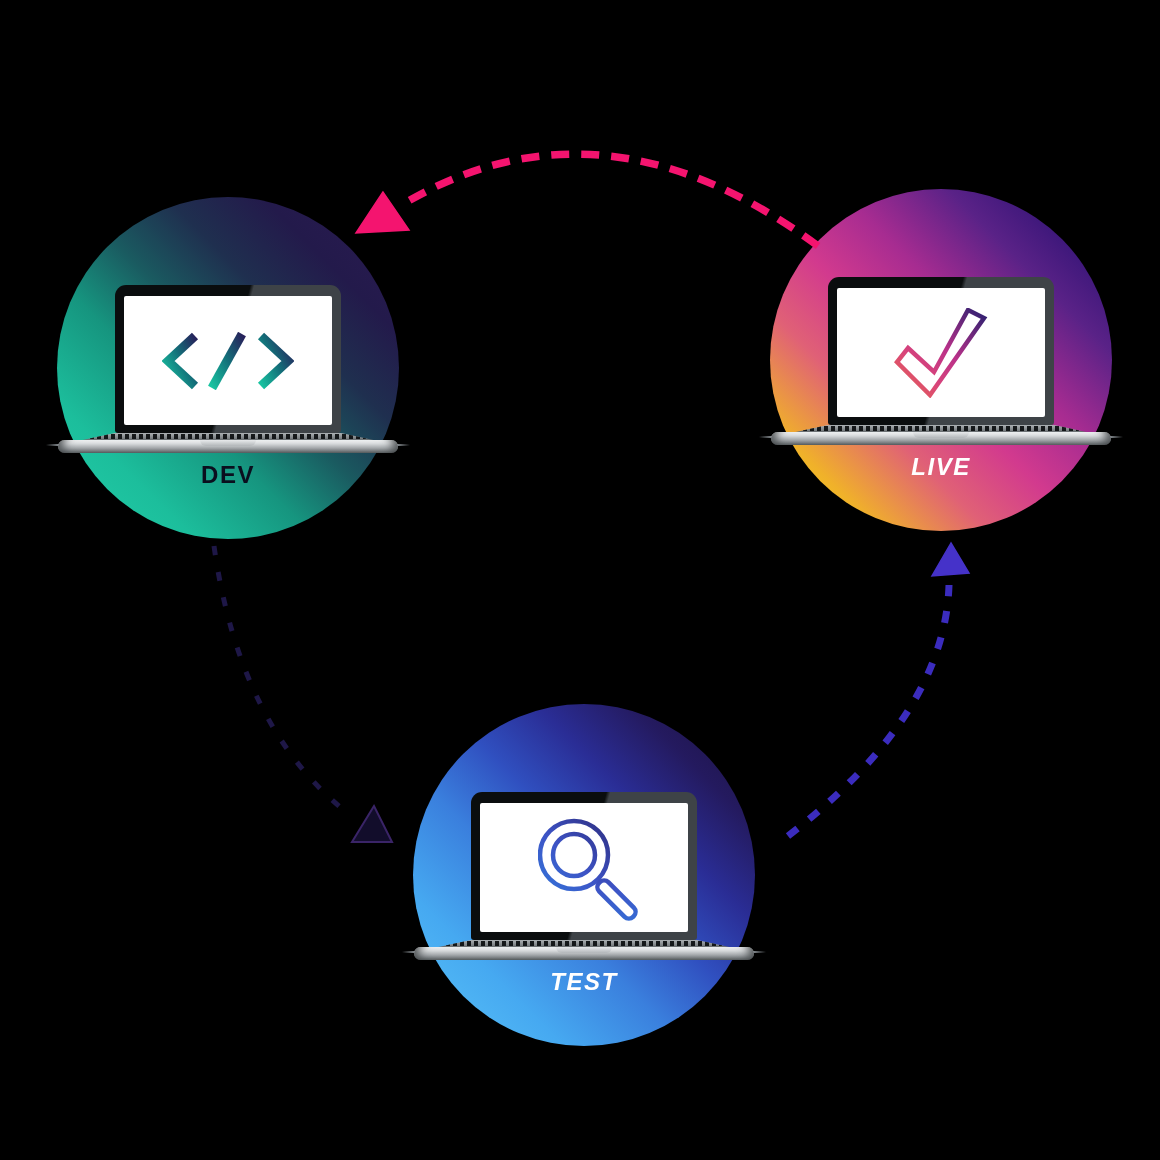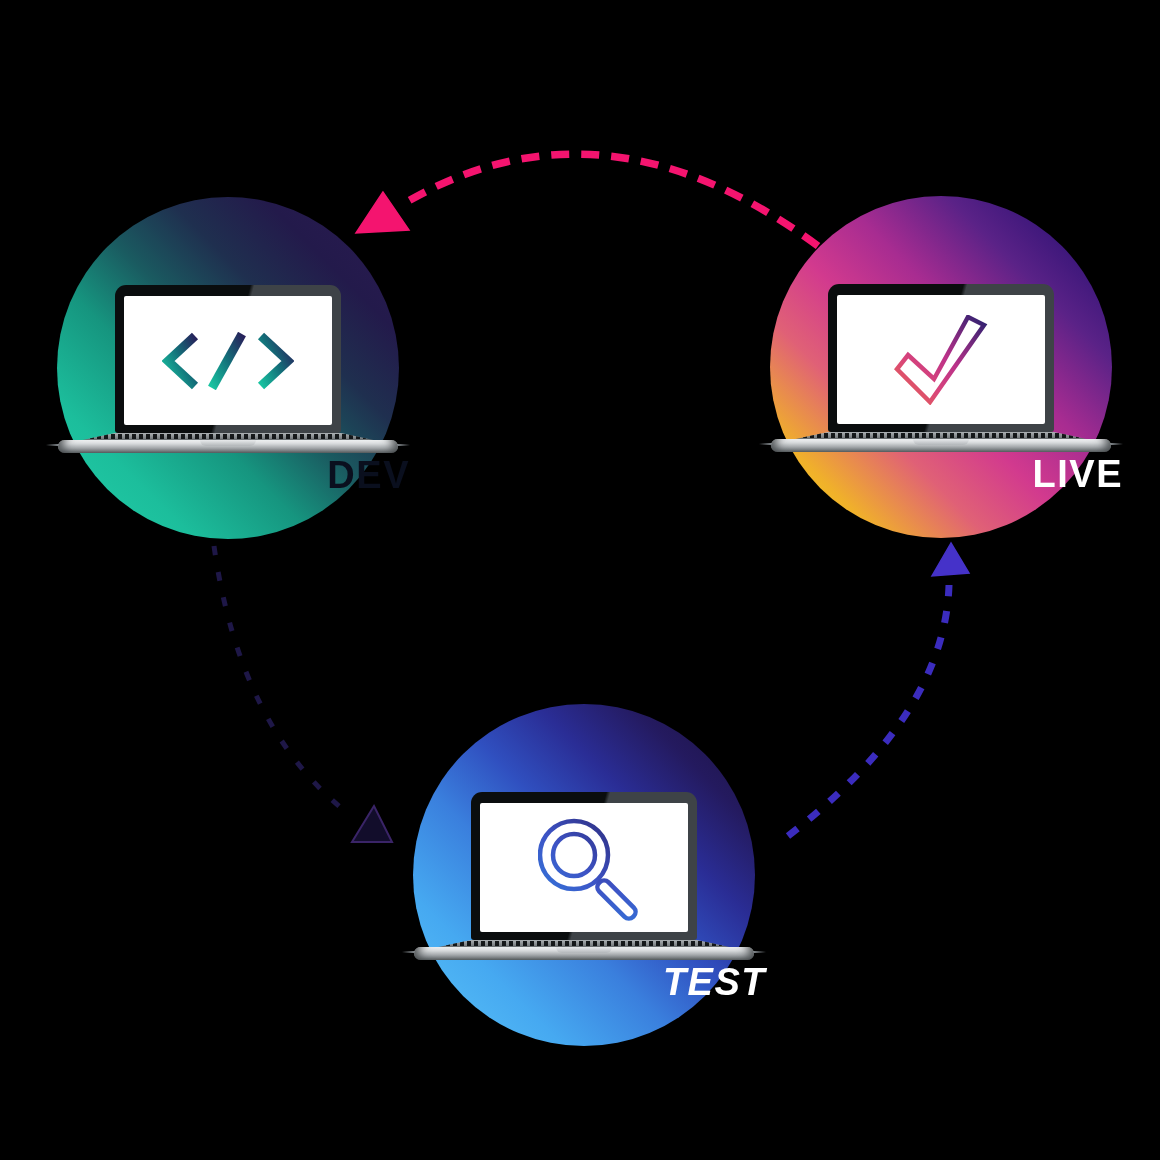--- a/index.html
+++ b/index.html
@@ -47,22 +47,22 @@
     border-radius:7px;
     background:linear-gradient(180deg,#f4f5f6 0%,#d5d8da 30%,#a3a7aa 62%,#7b8083 82%,#585c5e 100%);
     box-shadow:inset 14px 0 10px -9px rgba(70,74,77,.9), inset -14px 0 10px -9px rgba(70,74,77,.9);
   }
   .base::after{ 
     content:"";position:absolute;left:50%;top:0;transform:translateX(-50%);
     width:56px;height:6px;border-radius:0 0 6px 6px;
     background:linear-gradient(180deg,#e8eaec,#b2b6b9);
   }
   .label{
-    position:absolute;left:0;top:256px;width:100%;text-align:right;z-index:4;
-    font-size:38px;font-weight:bold;letter-spacing:1.5px;line-height:44px;
+    position:absolute;left:0;top:256px;width:100%;text-align:center;z-index:4;
+    font-size:24px;font-weight:bold;letter-spacing:1.5px;line-height:44px;
   }
   .icon{display:block;}
 </style>
 </head>
 <body style="background: rgb(0, 0, 0);">
 
 <div class="canvas">
 
   <svg class="arrows-layer" width="1160" height="1160" viewBox="0 0 1160 1160">
     <path d="M 818 246 Q 600 85 400 206" fill="none" stroke-width="7.5" stroke-dasharray="18 12" stroke="#F4146F"></path>
@@ -92,21 +92,21 @@
           <path d="M 50 56 L 80 2" fill="none" stroke="url(#grad-code)" stroke-width="9"></path>
           <path d="M 99 4 L 126 29 L 99 54" fill="none" stroke="url(#grad-code)" stroke-width="9" stroke-linejoin="miter"></path>
         </svg>
       </div>
     </div>
     <div class="deck"></div>
     <div class="base"></div>
     <div class="label" style="color: rgb(10, 15, 30);">DEV</div>
   </div>
 
-  <div class="node" id="node-live" style="left:759px;top:196px;">
+  <div class="node" id="node-live" style="left:759px;top:189px;font-style:italic;">
     <div class="circle" style="background-image: linear-gradient(45deg, rgb(248, 227, 23) 0%, rgb(240, 177, 42) 16%, rgb(224, 97, 118) 32%, rgb(210, 58, 142) 46%, rgb(167, 44, 145) 60%, rgb(90, 34, 135) 76%, rgb(55, 21, 120) 88%, rgb(44, 17, 102) 100%);"></div>
     <div class="table-line"></div>
     <div class="lid">
       <div class="screen">
         <svg class="icon" width="94" height="90" viewBox="0 0 94 90">
           <defs>
             <linearGradient id="grad-check" x1="0" y1="1" x2="1" y2="0">
               <stop offset="0%" stop-color="#E8684C"></stop>
               <stop offset="30%" stop-color="#D8447B"></stop>
               <stop offset="55%" stop-color="#BA3189"></stop>

